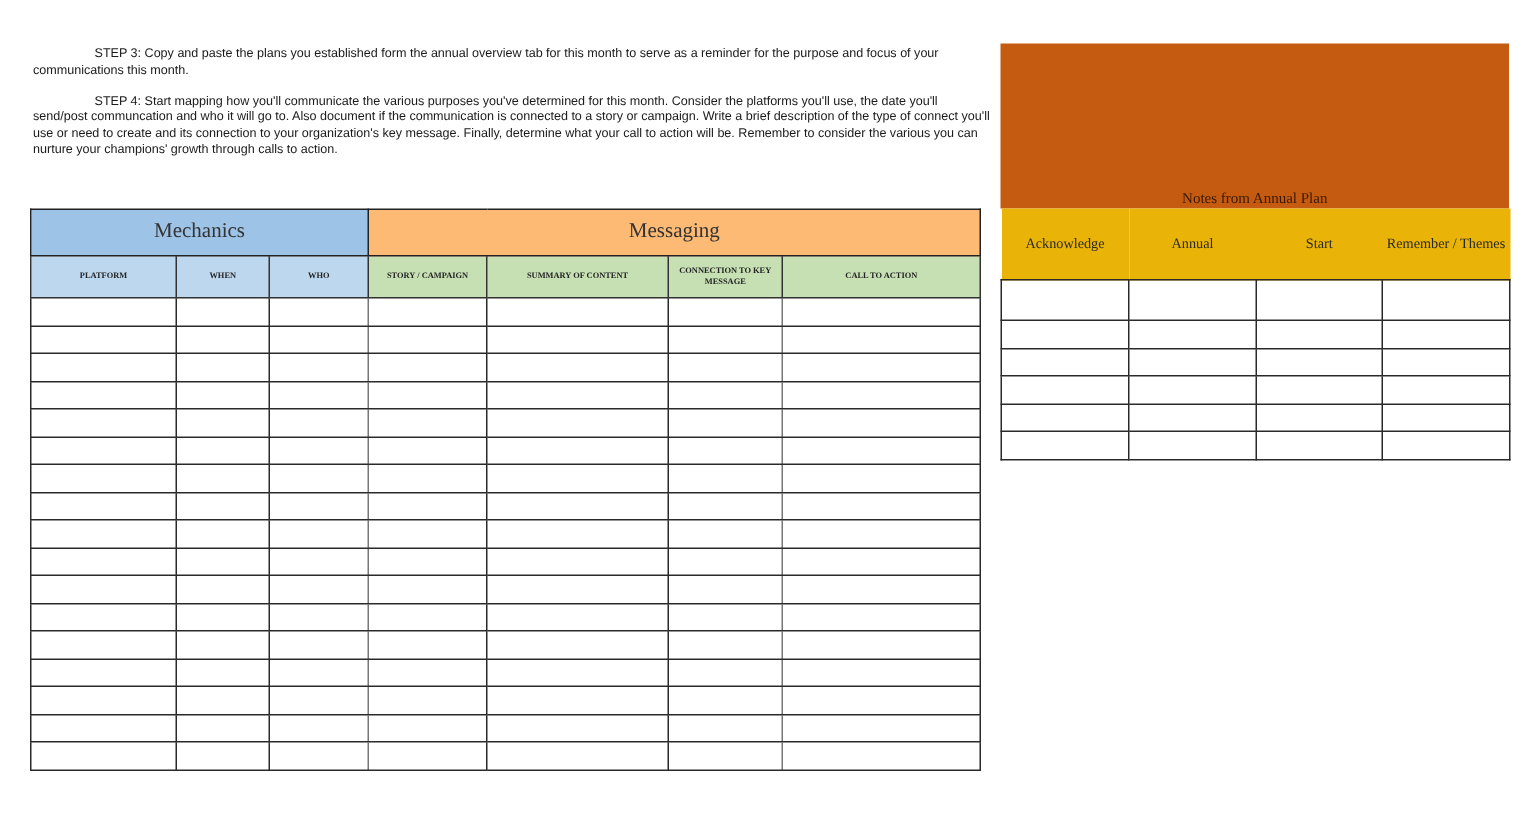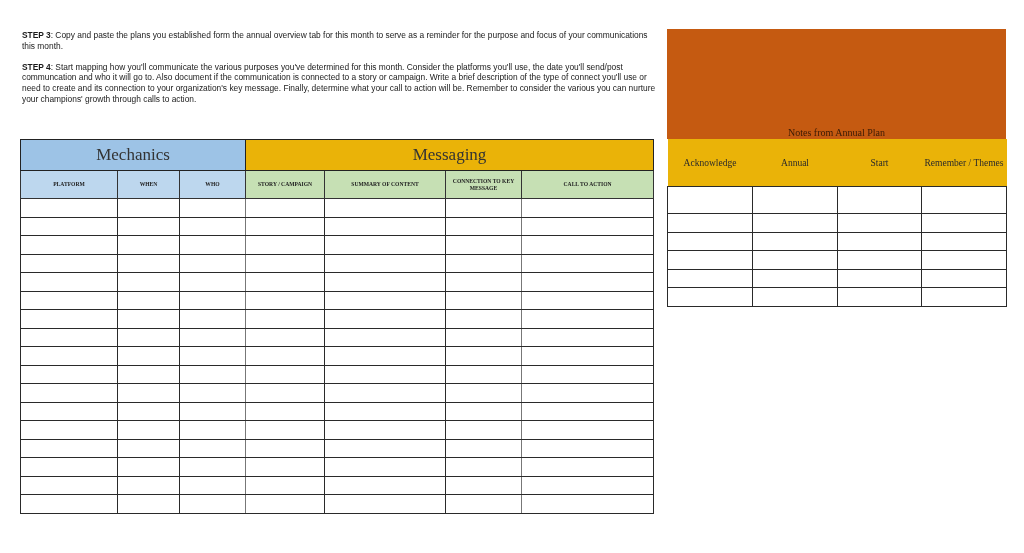--- a/index.html
+++ b/index.html
@@ -1,29 +1,29 @@
 <!DOCTYPE html>
 <html><head>
 <meta charset="utf-8">
 <style>
   html, body { margin: 0; padding: 0; background: #ffffff; }
   body { width: 1024px; height: 553px; position: relative; overflow: hidden; font-family: "Liberation Sans", sans-serif; color: #1a1a1a; }
   .instructions { position: absolute; left: 22px; top: 30px; width: 640px; font-size: 8.4px; line-height: 10.6px; }
   .instructions p { margin: 0; }
   .instructions .gap { height: 10.6px; }
-  .instructions b { font-weight: bold; }
+  .instructions b { font-weight: normal; margin-left: 41px; }
   .instructions .title { font-weight: bold; }
 
   table { border-collapse: collapse; table-layout: fixed; position: absolute; }
   td, th { padding: 0; }
 
   #main-table { left: 20px; top: 139px; width: 633px; }
-  #main-table .grp { height: 30px; font-family: "Liberation Serif", serif; font-weight: normal; font-size: 17px; color: #333; text-align: center; border: 1.5px solid #222; }
+  #main-table .grp { height: 30px; font-family: "Liberation Serif", serif; font-weight: normal; font-size: 14px; color: #333; text-align: center; border: 1.5px solid #222; }
   #main-table .grp.mech { background: #9dc3e6; }
-  #main-table .grp.msg { background: #eab308; }
+  #main-table .grp.msg { background: #fdba74; }
   #main-table .sub { height: 27px; font-family: "Liberation Serif", serif; font-weight: bold; font-size: 5.6px; color: #222; text-align: center; border: 1.5px solid #333; line-height: 7px; }
   #main-table .sub.mech { background: #bdd7ee; }
   #main-table .sub.msg { background: #c6e0b4; }
   #main-table td.cell { height: 17.5px; border: 1.5px solid #2a2a2a; background: #fff; }
   #main-table td.cell.lite { border-left-color: #777; border-right-color: #777; }
 
   #notes-banner { position: absolute; left: 667px; top: 29px; width: 339px; height: 110px; background: #c55a11; }
   #notes-title { position: absolute; left: 667px; top: 127px; width: 339px; text-align: center; font-family: "Liberation Serif", serif; font-size: 10px; color: #3a1a05; }
   #notes-table { left: 667px; top: 139px; width: 339px; }
   #notes-table th { height: 47px; background: #eab308; font-family: "Liberation Serif", serif; font-weight: normal; font-size: 9.5px; color: #2a2a2a; text-align: center; }

